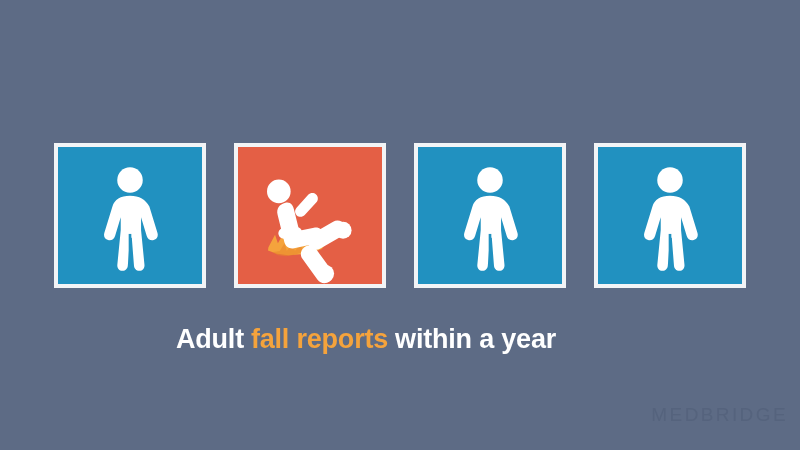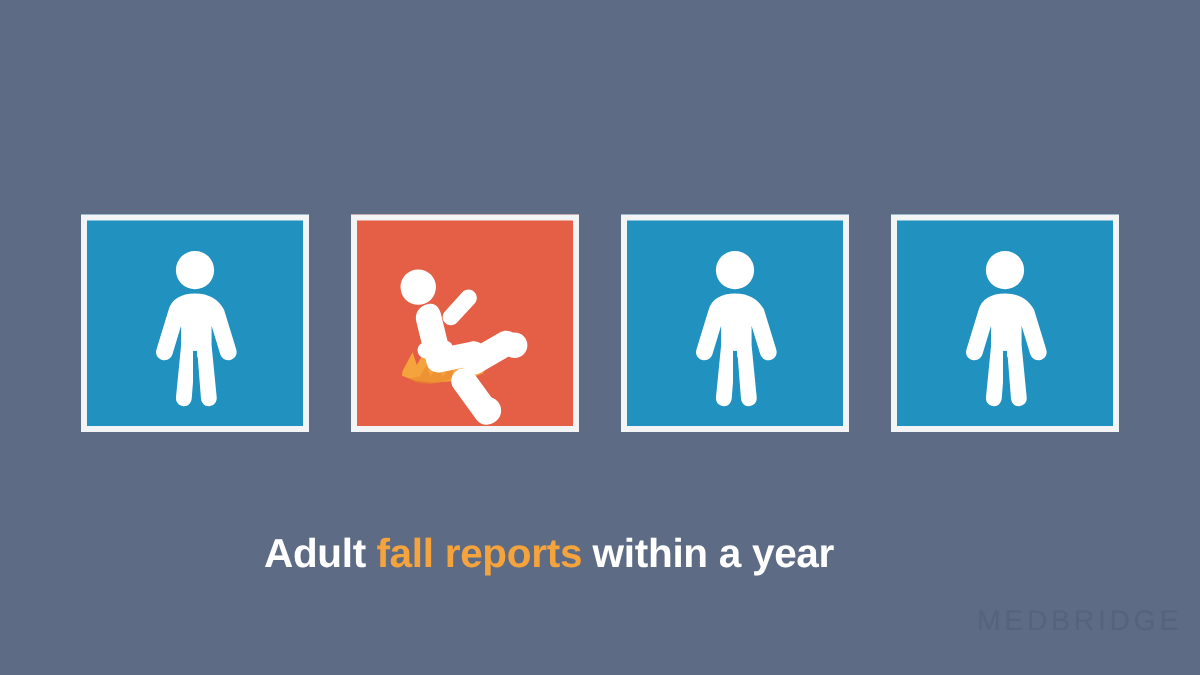--- a/index.html
+++ b/index.html
@@ -48,21 +48,21 @@
     top: 0;
     width: 100%;
     height: 100%;
     display: block;
   }
 
   
   .caption {
     position: absolute;
     left: 0;
-    top: 352px;
+    top: 322px;
     width: 732px;
     text-align: center;
     font-size: 27px;
     font-weight: bold;
     line-height: 34px;
     letter-spacing: -0.2px;
     color: #ffffff;
     white-space: nowrap;
   }
   .caption .hl {

